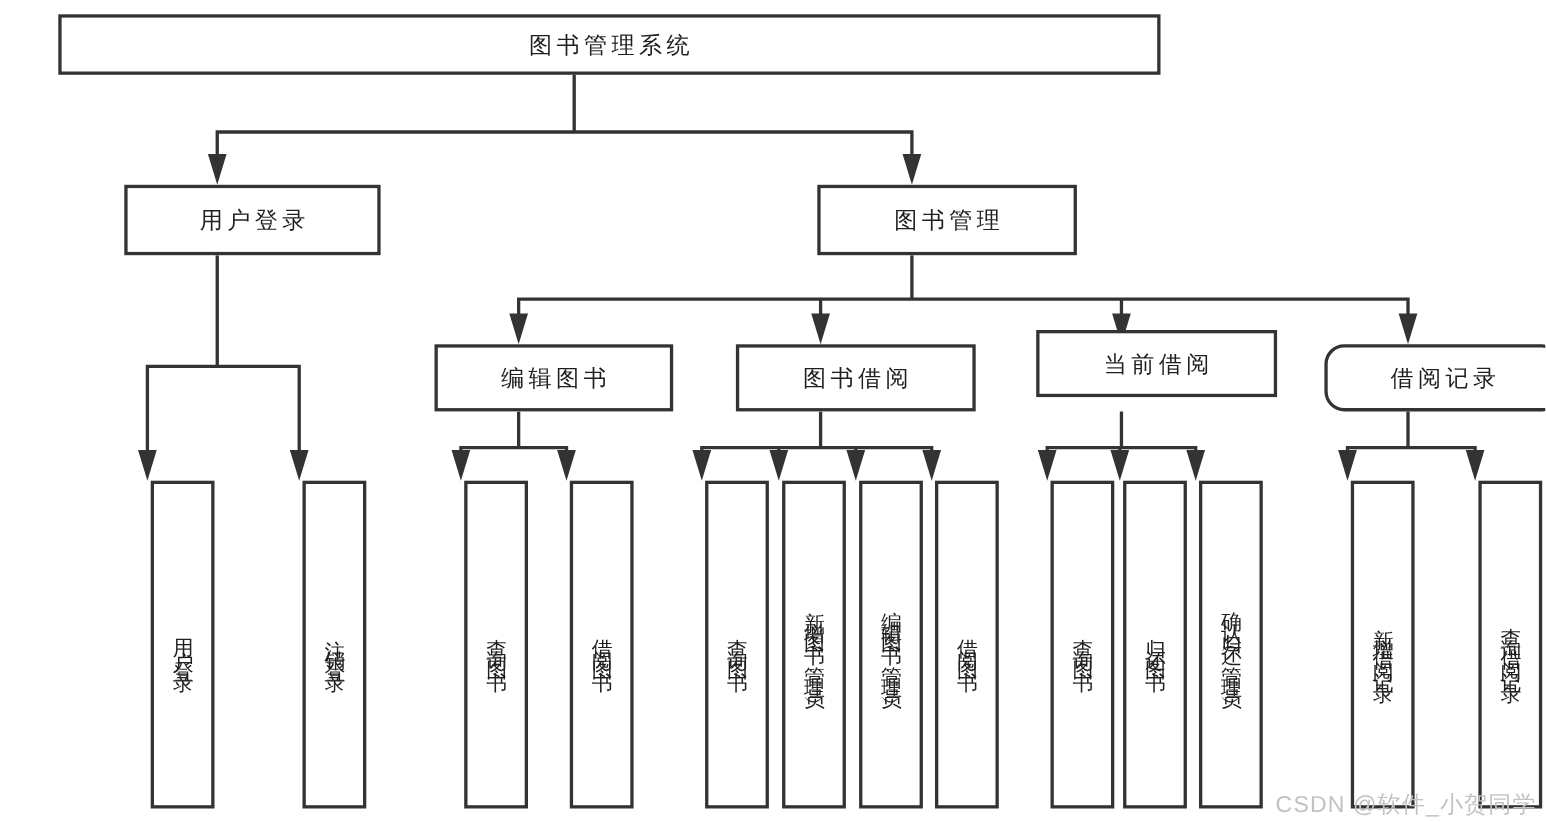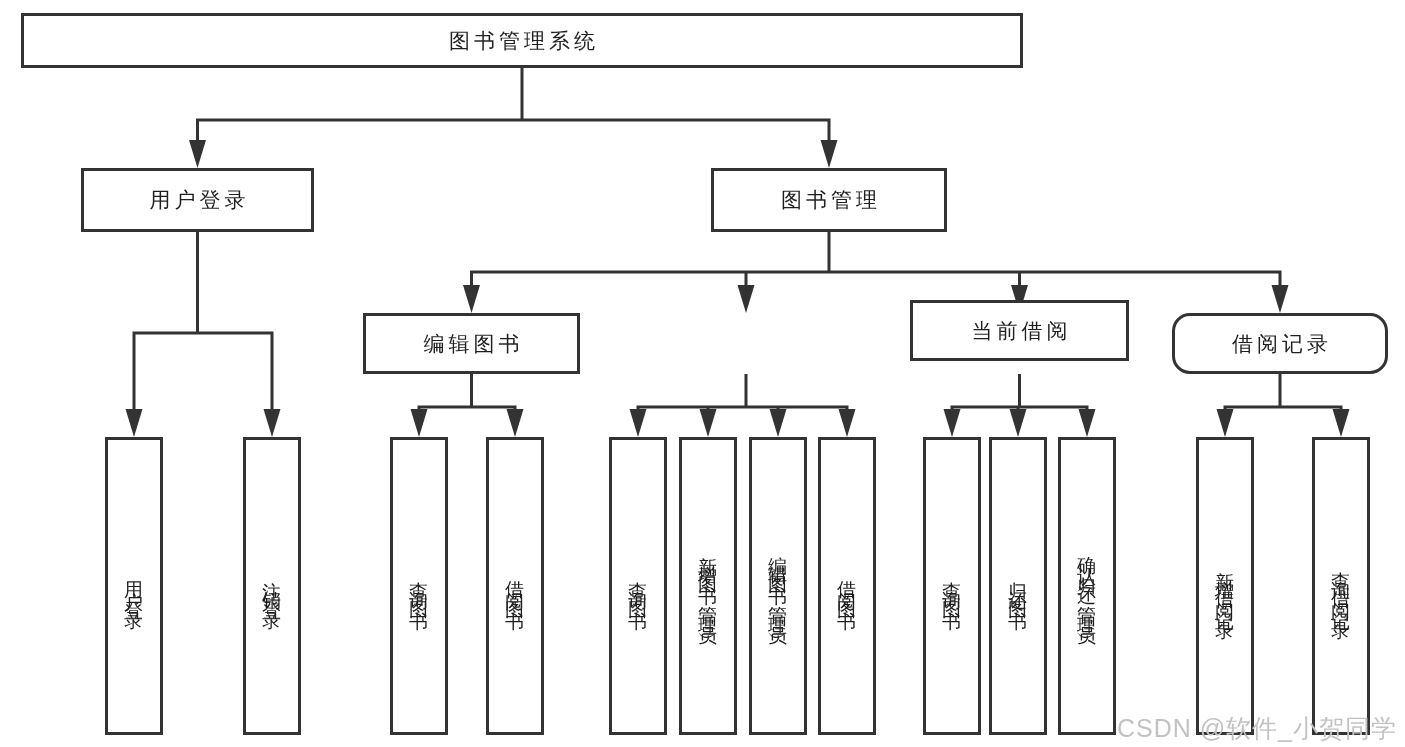--- a/index.html
+++ b/index.html
@@ -24,20 +24,21 @@
   .node {
     position: absolute;
     box-sizing: border-box;
     border: 3px solid #333333;
     background: #ffffff;
     color: #1f1f1f;
     display: flex;
     align-items: center;
     justify-content: center;
     z-index: 1;
+    margin-left: 32px;
   }
   .hnode {
     font-size: 21px;
     letter-spacing: 4px;
     text-indent: 4px;
     white-space: nowrap;
   }
   .leaf {
     width: 58px;
     height: 298px;
@@ -48,21 +49,21 @@
     text-orientation: mixed;
     font-size: 19px;
     letter-spacing: 10px;
     line-height: 1;
     white-space: nowrap;
   }
   .watermark {
     position: absolute;
     right: 8px;
     bottom: 2px;
-    font-size: 25px;
+    font-size: 21px;
     letter-spacing: 1px;
     color: #c2c2c2;
     z-index: 2;
     white-space: nowrap;
   }
   .stroke {
     stroke: #333333;
     stroke-width: 3;
     fill: none;
   }
@@ -125,20 +126,21 @@
       <polygon class="arrow" points="1341,437 1332.5,409 1349.5,409"></polygon>
     </g>
   </svg>
 
   <div class="node hnode" style="left:21px; top:13px; width:1002px; height:55px;">图书管理系统</div>
 
   <div class="node hnode" style="left:81px; top:168px; width:233px; height:64px;">用户登录</div>
   <div class="node hnode" style="left:711px; top:168px; width:236px; height:64px;">图书管理</div>
 
   <div class="node hnode" style="left:363px; top:313px; width:217px; height:61px;">编辑图书</div>
+  <div class="node hnode" style="left:637px; top:313px; width:218px; height:61px;">图书借阅</div>
   <div class="node hnode" style="left:910px; top:300px; width:219px; height:61px;">当前借阅</div>
   <div class="node hnode" style="left:1172px; top:313px; width:216px; height:61px;border-radius:18px;">借阅记录</div>
 
   <div class="node leaf" style="left:105px;">
     <span class="vtext">用户登录</span>
   </div>
   <div class="node leaf" style="left:243px;">
     <span class="vtext">注销登录</span>
   </div>
 

